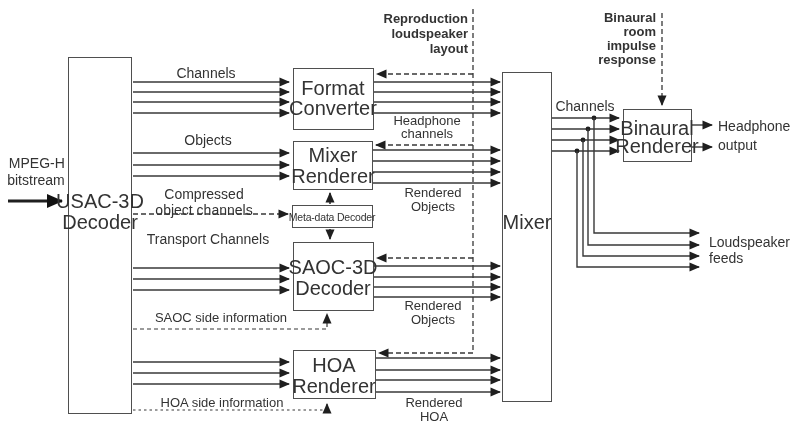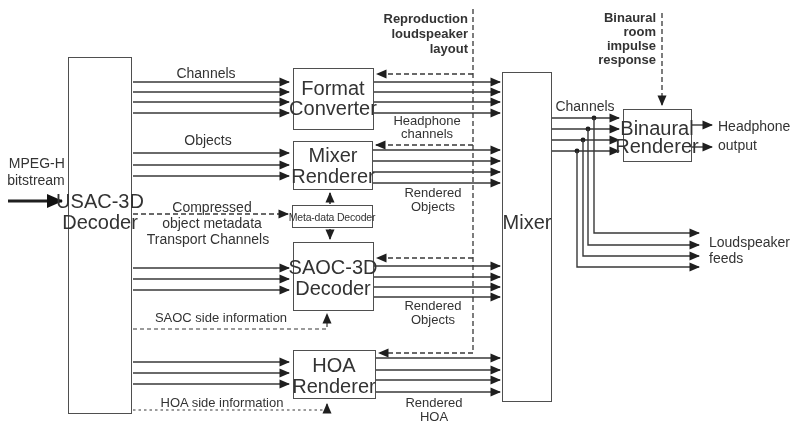--- a/index.html
+++ b/index.html
@@ -184,23 +184,23 @@
   <div class="lbl ctr f14 lh17" style="left:36px;top:155px;text-align:right;">
     <span>MPEG-H</span>
       <span>bitstream</span>
   </div>
   <div class="lbl ctr f14" style="left:206px;top:66px;">
     <span>Channels</span>
   </div>
   <div class="lbl ctr f14" style="left:208px;top:133px;">
     <span>Objects</span>
   </div>
-  <div class="lbl ctr f14 lh16" style="left:212px;top:186px;margin-top:13px;">
+  <div class="lbl ctr f14 lh16" style="left:204px;top:186px;">
     <span>Compressed</span>
-      <span>object metadata</span>
+      <span>object channels</span>
   </div>
   <div class="lbl ctr f14 lh19" style="left:208px;top:230px;">
       <span>Transport Channels</span>
   </div>
   <div class="lbl ctr f13" style="left:221px;top:311px;">
     <span>SAOC side information</span>
   </div>
   <div class="lbl ctr f13" style="left:222px;top:396px;">
     <span>HOA side information</span>
   </div>

